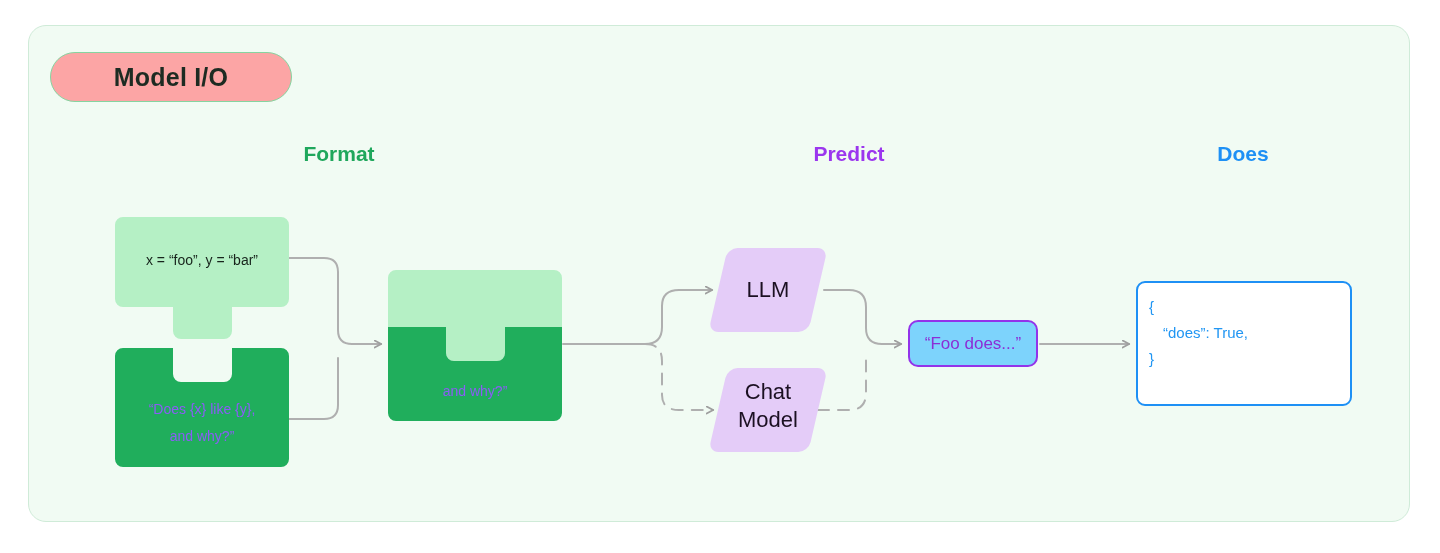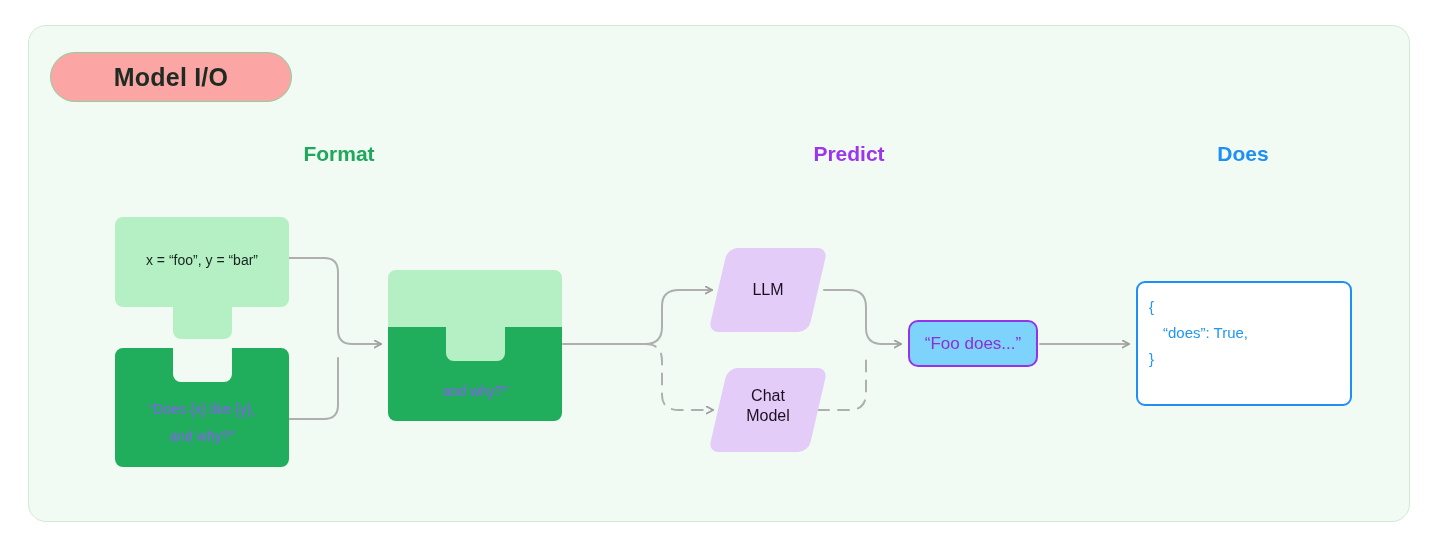--- a/index.html
+++ b/index.html
@@ -97,21 +97,21 @@
     background: #E4CCF8;
     border-radius: 10px;
     transform: skewX(-13deg);
   }
   .para-label {
     position: absolute;
     display: flex;
     align-items: center;
     justify-content: center;
     text-align: center;
-    font-size: 16px;
+    font-size: 22px;
     color: #1B1022;
     line-height: 1.28;
     white-space: pre-line;
   }
 
   
   .out-pill {
     position: absolute;
     left: 908px;
     top: 320px;

